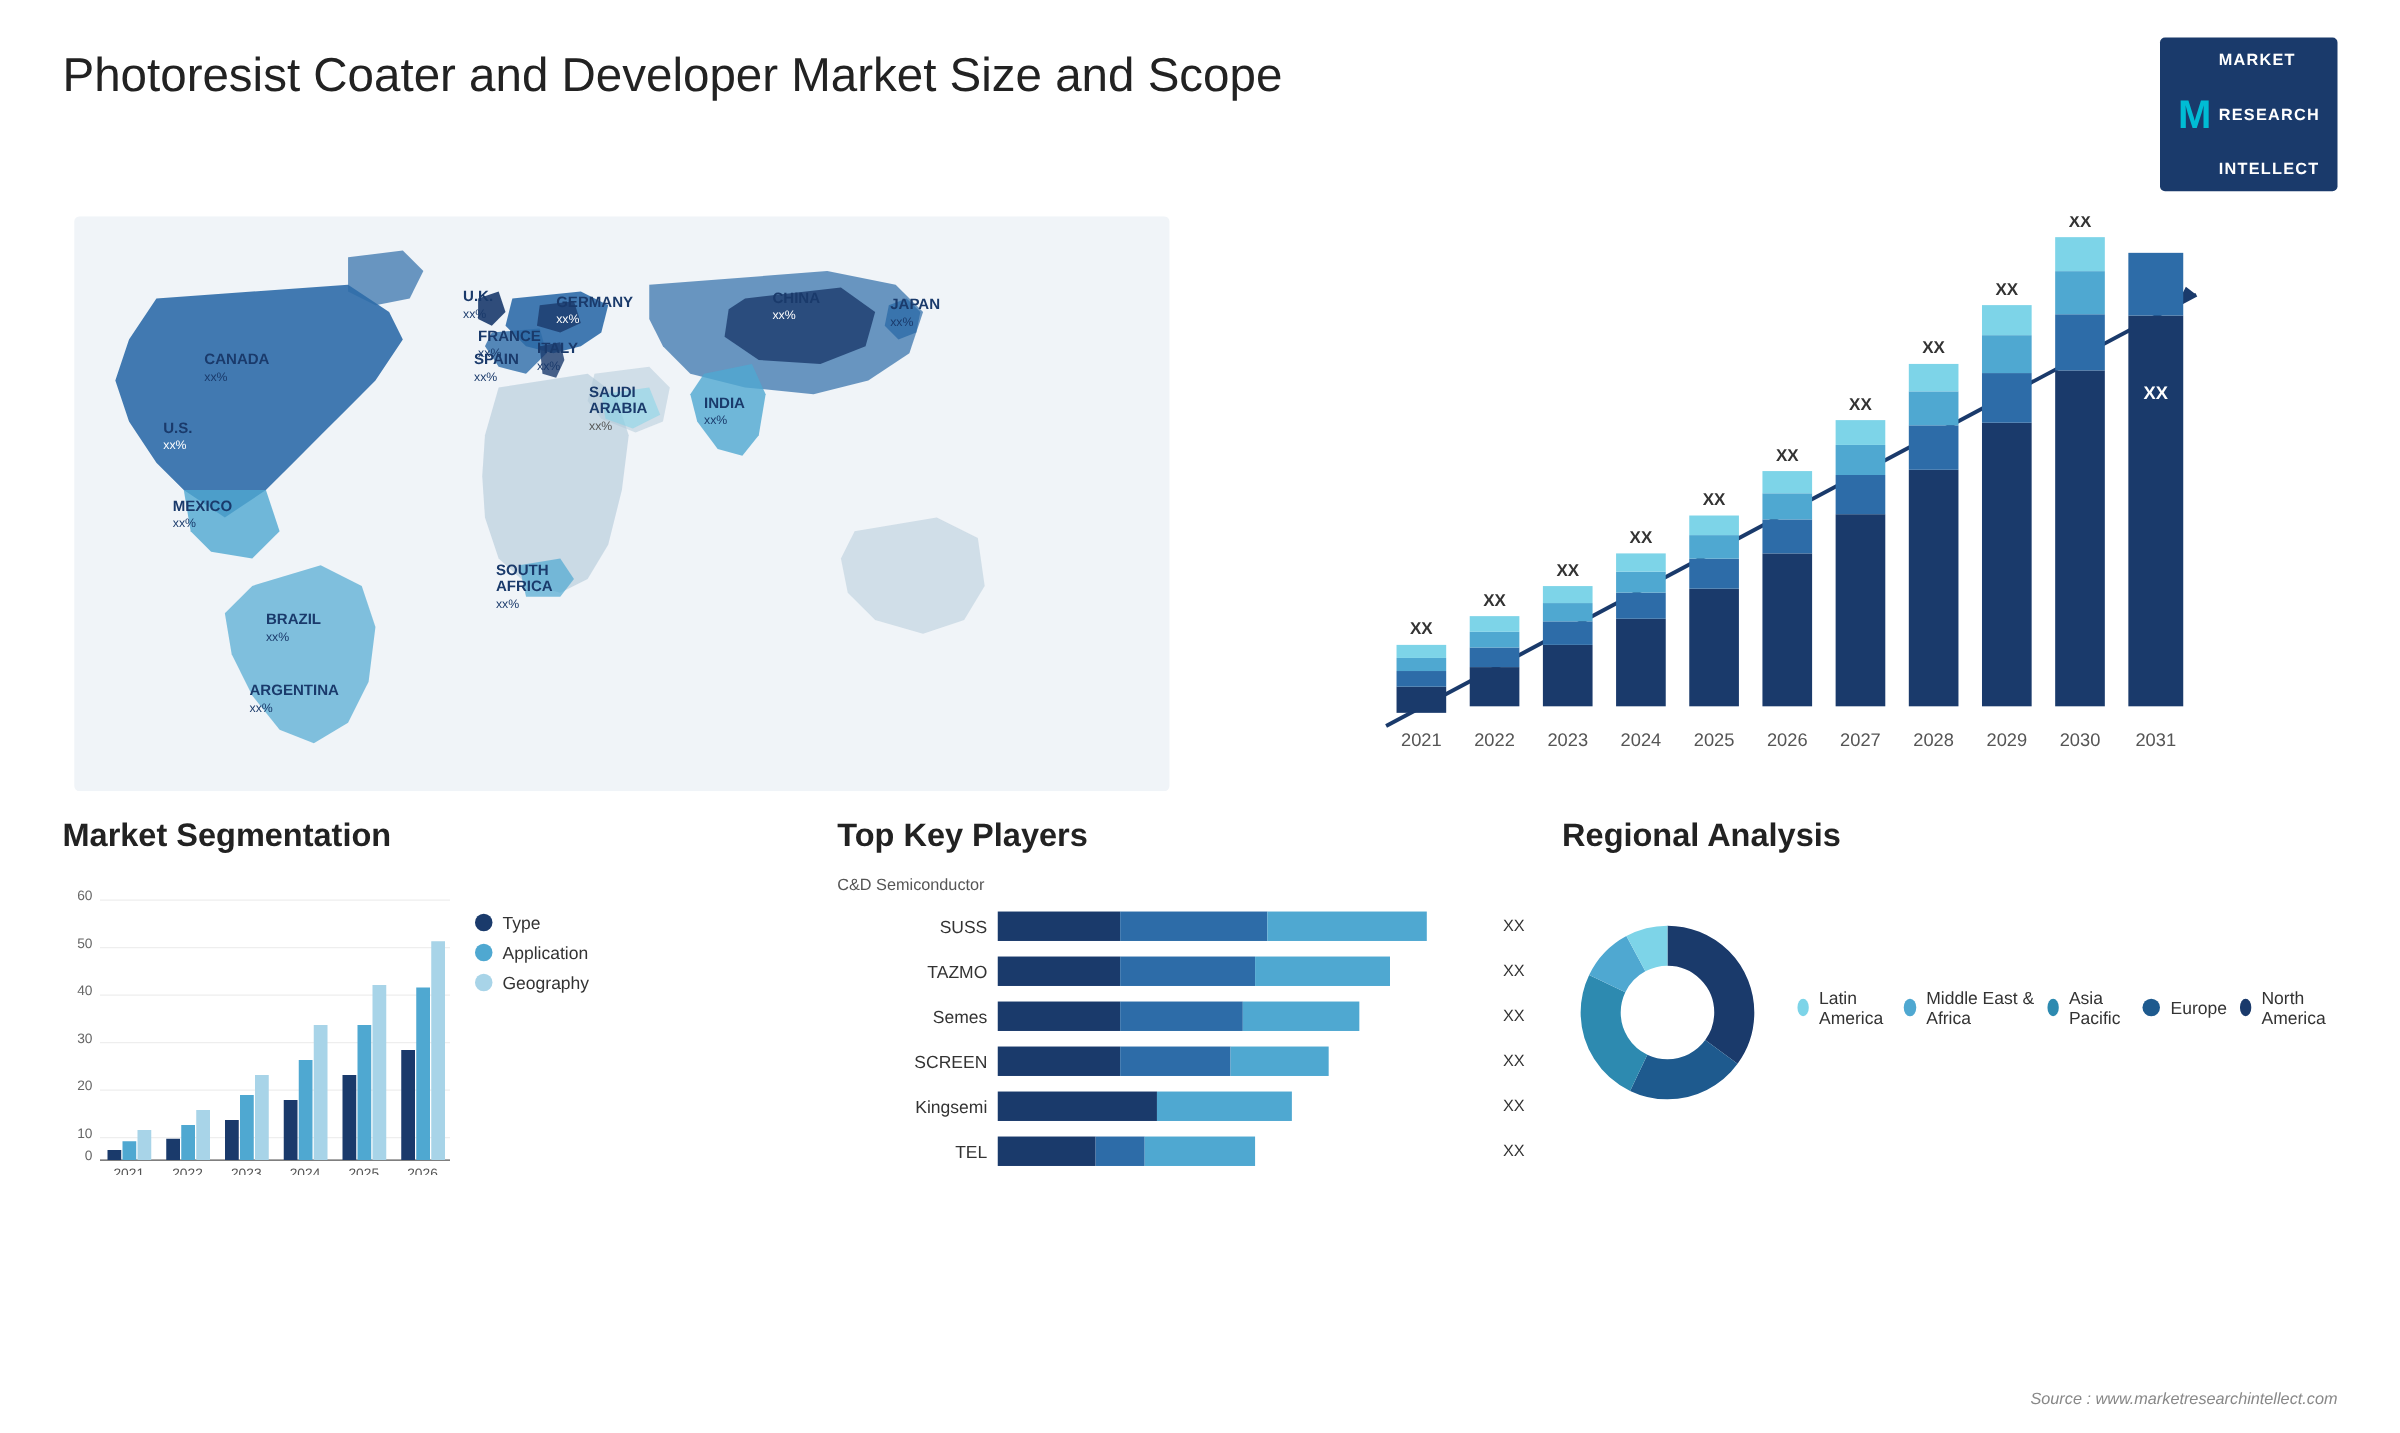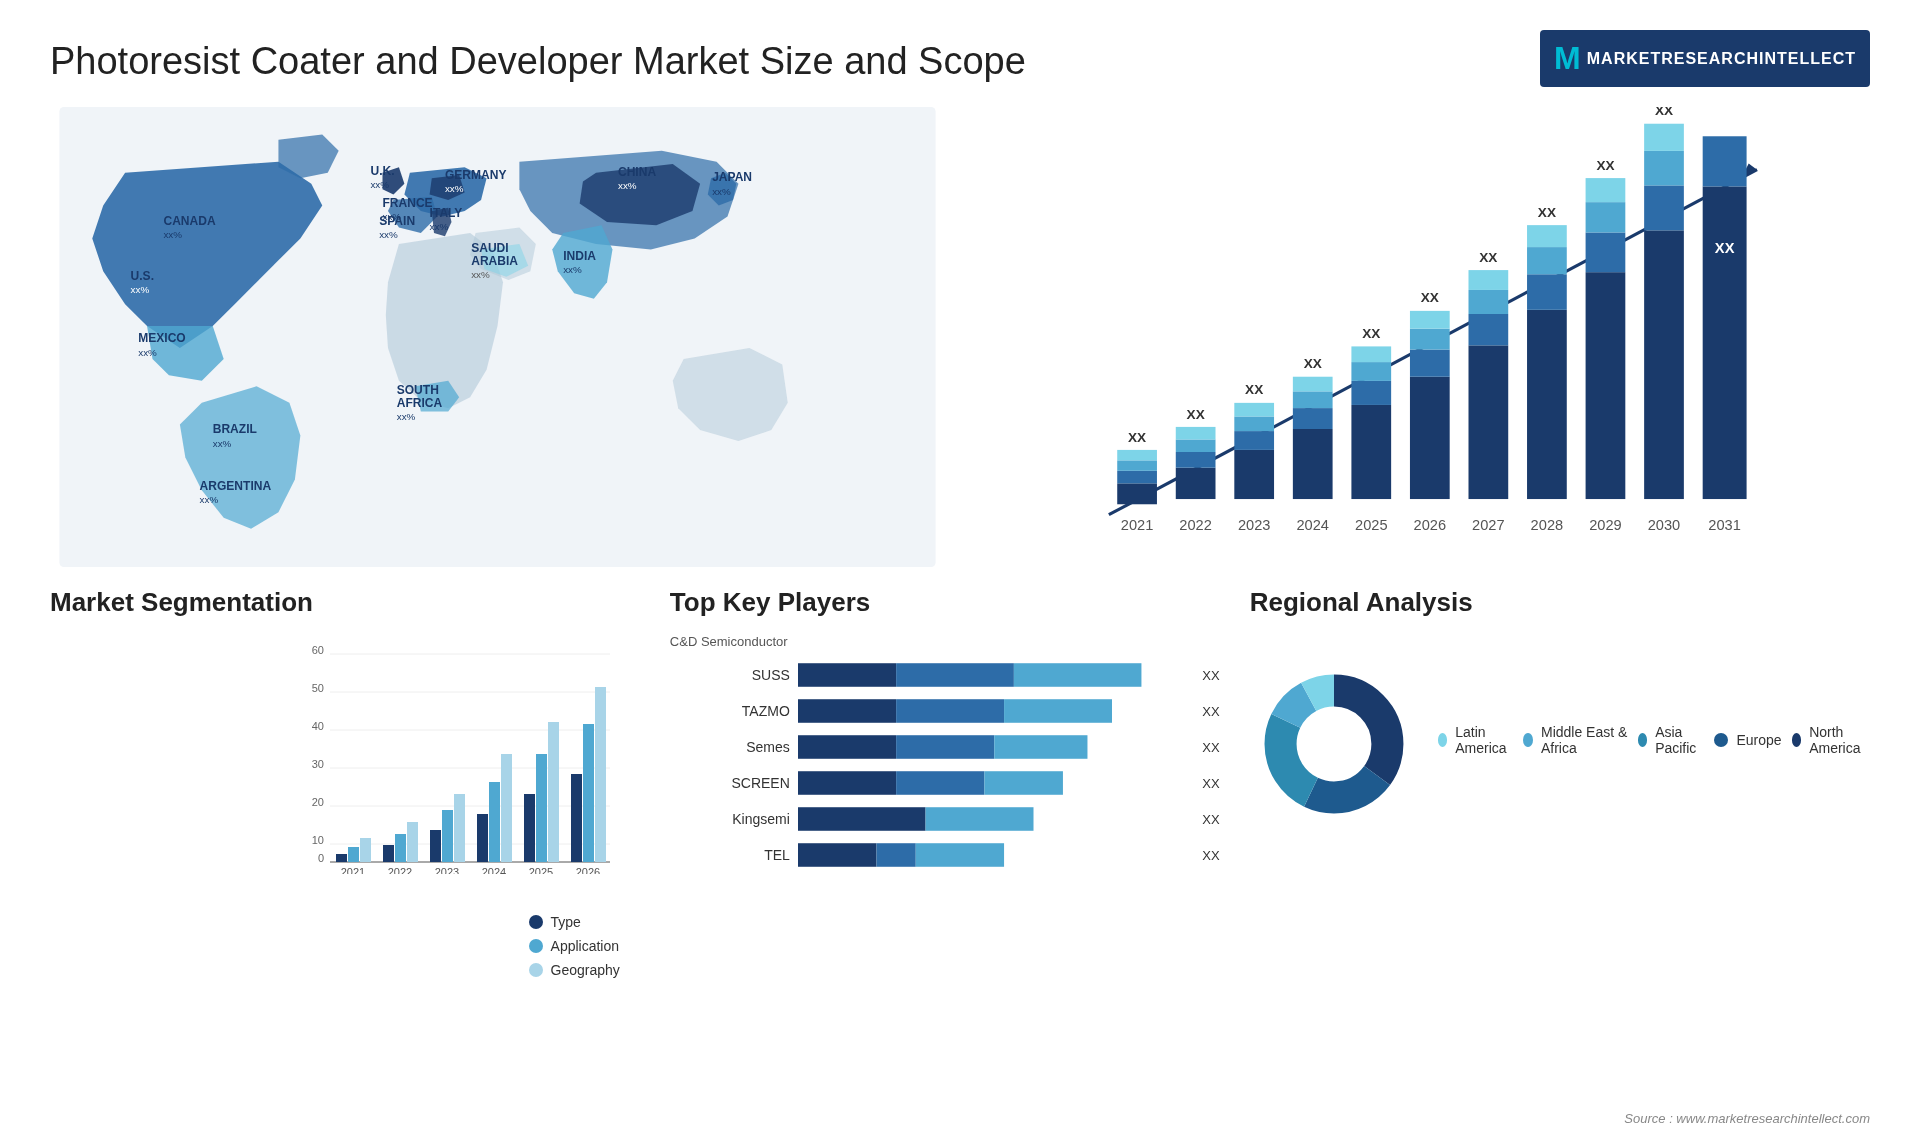--- a/index.html
+++ b/index.html
@@ -46,26 +46,27 @@
       align-items: center;
       gap: 6px;
     }
     .logo-m {
       font-size: 32px;
       font-weight: 900;
       color: #00bcd4;
     }
     .logo-text {
       display: flex;
-      flex-direction: row;
-      font-size: 16px;
+      flex-direction: column;
+      font-size: 13px;
       font-weight: 700;
       line-height: 1.2;
       color: #fff;
       letter-spacing: 1px;
+      gap: 28px;
     }
 
     
     .bottom-grid {
       display: grid;
       grid-template-columns: 1fr 1fr 1fr;
       gap: 30px;
       margin-top: 10px;
     }
 
@@ -330,21 +331,21 @@
         <text x="591" y="405" text-anchor="middle" font-size="14" fill="#555">2030</text>
         <text x="649" y="405" text-anchor="middle" font-size="14" fill="#555">2031</text>
       </svg>
     </div>
   </div>
 
   <div class="bottom-grid">
 
     <div>
       <div class="section-title">Market Segmentation</div>
-      <div style="display:flex; gap:10px; align-items:flex-end;flex-direction:column;">
+      <div style="display:flex; gap:10px; align-items:flex-start;">
 
         <svg viewBox="0 0 320 240" width="320" height="240">
 
           <text x="24" y="20" text-anchor="end" font-size="11" fill="#666">60</text>
           <text x="24" y="58" text-anchor="end" font-size="11" fill="#666">50</text>
           <text x="24" y="96" text-anchor="end" font-size="11" fill="#666">40</text>
           <text x="24" y="134" text-anchor="end" font-size="11" fill="#666">30</text>
           <text x="24" y="172" text-anchor="end" font-size="11" fill="#666">20</text>
           <text x="24" y="210" text-anchor="end" font-size="11" fill="#666">10</text>
           <text x="24" y="228" text-anchor="end" font-size="11" fill="#666">0</text>

